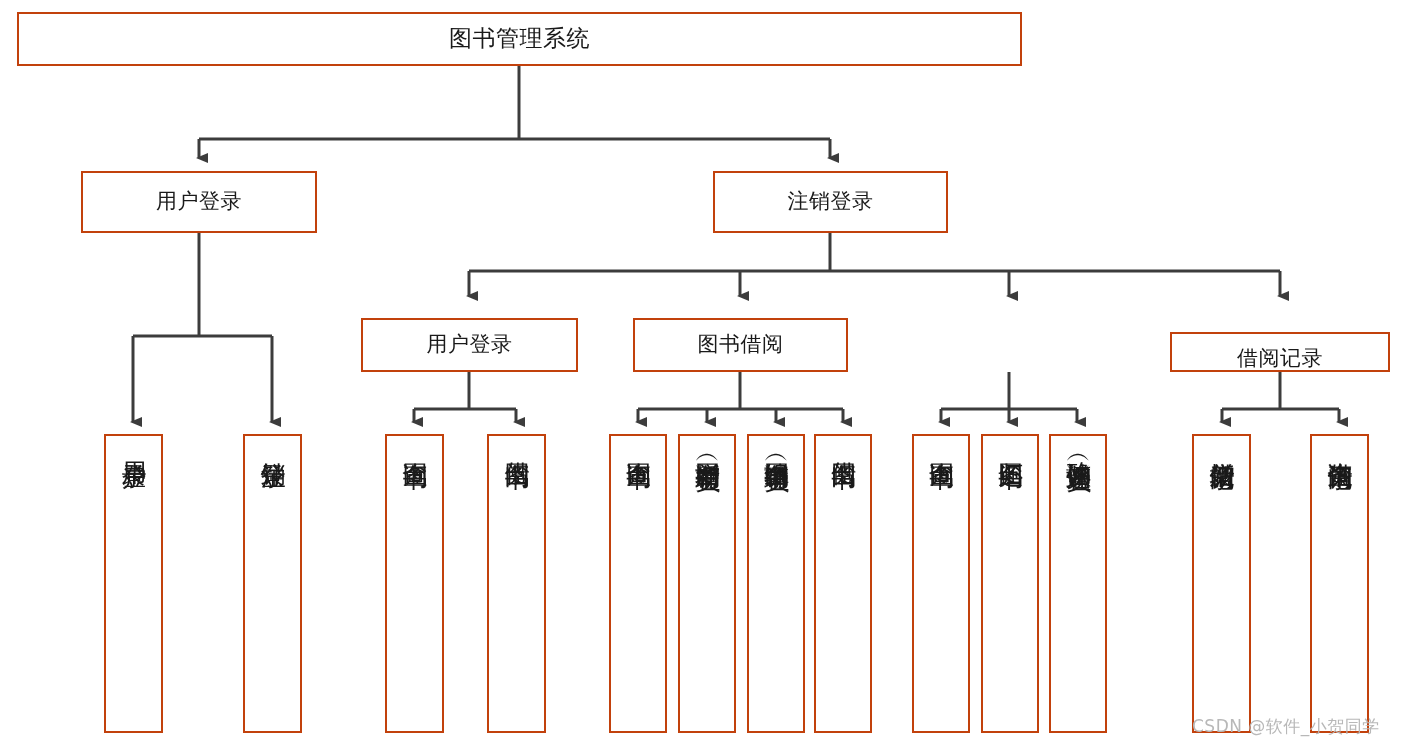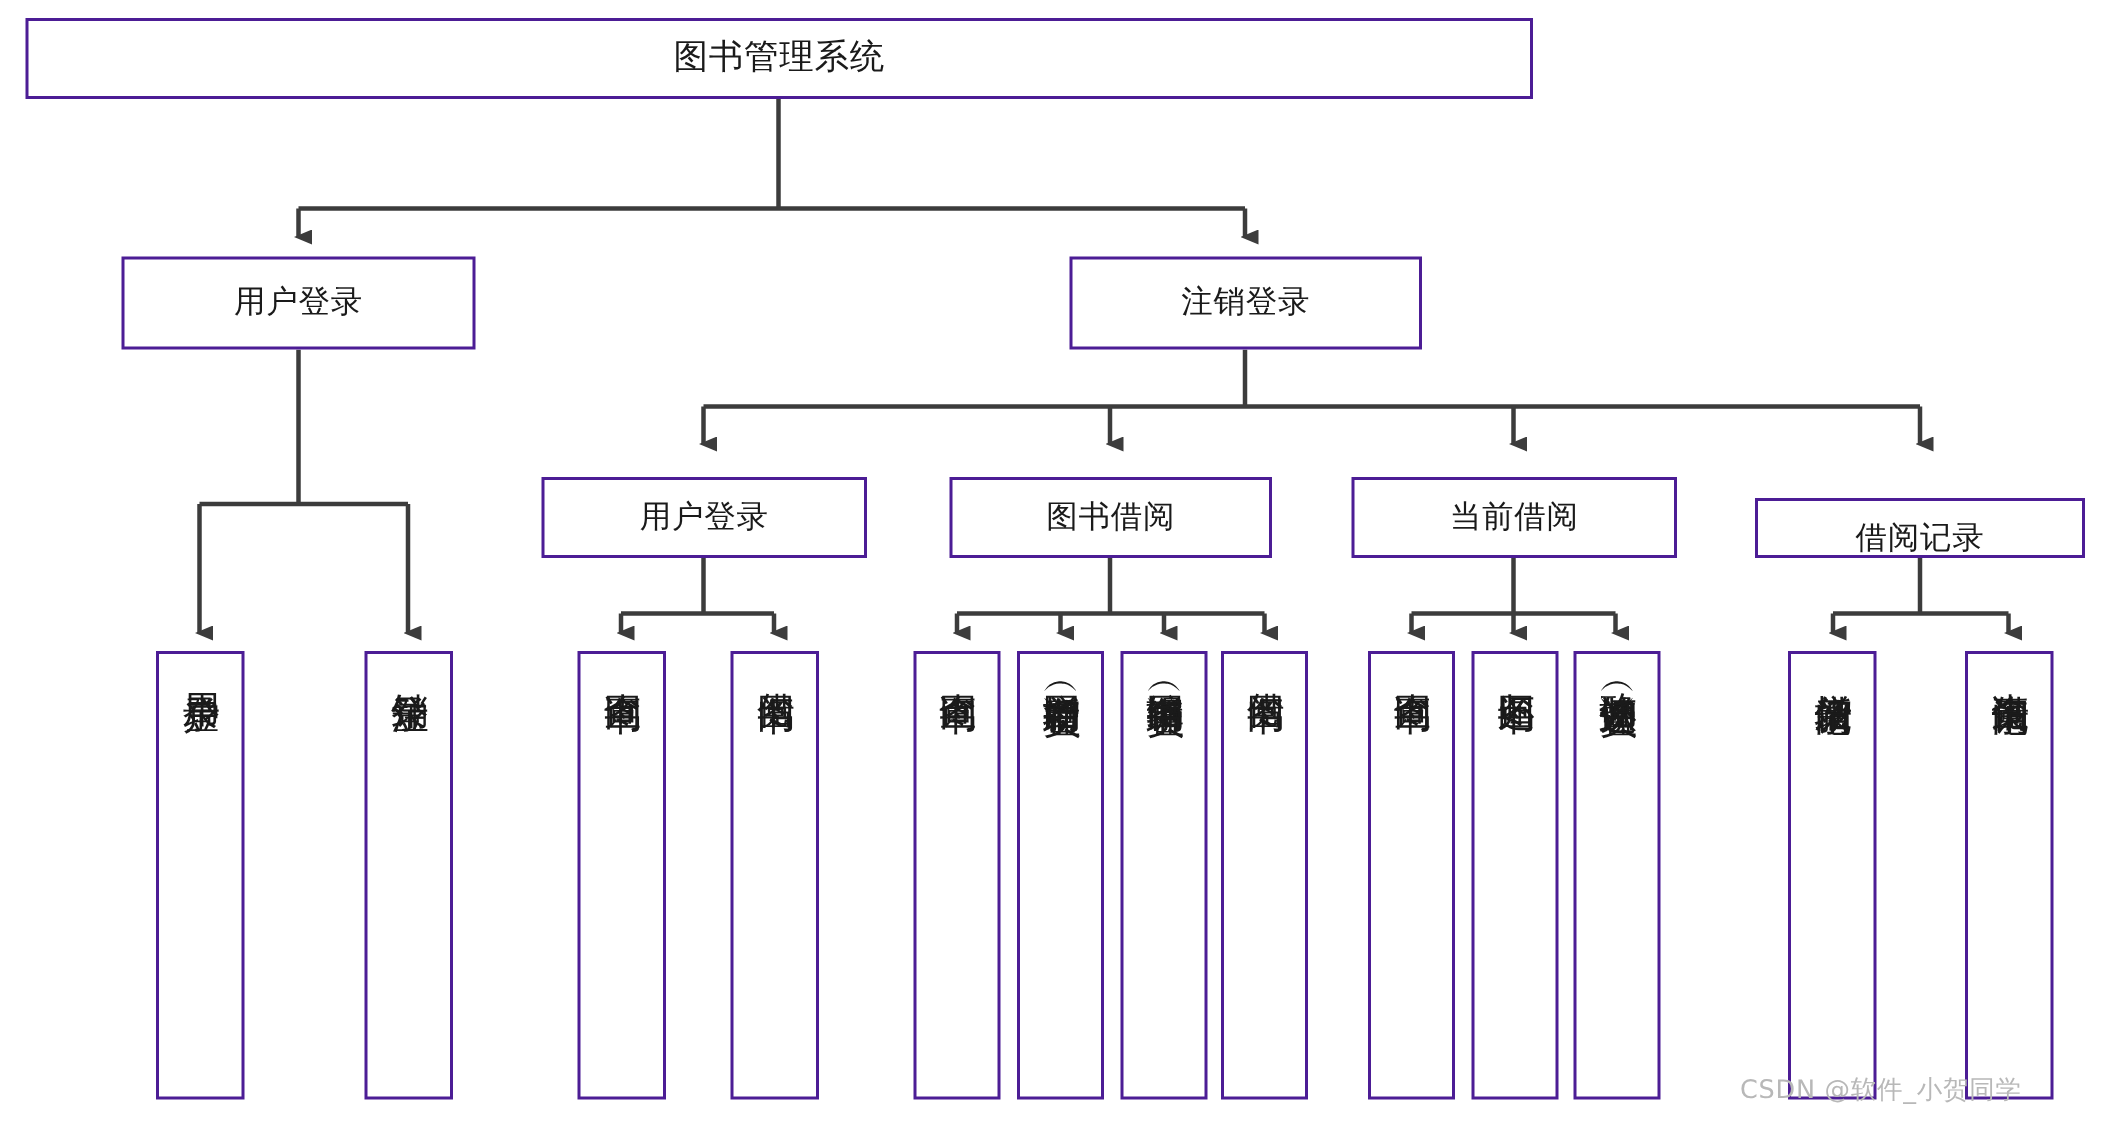--- a/index.html
+++ b/index.html
@@ -20,21 +20,21 @@
   #edges {
     position: absolute;
     left: 0;
     top: 0;
     width: 1405px;
     height: 747px;
   }
   .node {
     position: absolute;
     box-sizing: border-box;
-    border: 2px solid #4c1d95;
+    border: 2px solid #c2410c;
     background: #ffffff;
     display: flex;
     align-items: center;
     justify-content: center;
     color: #1a1a1a;
   }
   .node-h .label {
     font-size: 21px;
     line-height: 1.1;
     letter-spacing: 0.5px;
@@ -136,23 +136,20 @@
   </div>
 
   <div class="node node-h" style="left:361px; top:318px; width:217px; height:54px;">
     <span class="label">用户登录</span>
   </div>
 
   <div class="node node-h" style="left:633px; top:318px; width:215px; height:54px;">
     <span class="label">图书借阅</span>
   </div>
 
-  <div class="node node-h" style="left:901px; top:318px; width:217px; height:54px;">
-    <span class="label">当前借阅</span>
-  </div>
 
   <div class="node node-h" style="left:1170px; top:332px; width:220px; height:40px;align-items:flex-end;">
     <span class="label">借阅记录</span>
   </div>
 
   <div class="node node-v" style="left:104px; top:434px; width:59px; height:299px;">
     <span class="label">用户登录</span>
   </div>
 
   <div class="node node-v" style="left:243px; top:434px; width:59px; height:299px;">
@@ -196,15 +193,15 @@
   </div>
 
   <div class="node node-v" style="left:1192px; top:434px; width:59px; height:299px;">
     <span class="label">新增借阅记录</span>
   </div>
 
   <div class="node node-v" style="left:1310px; top:434px; width:59px; height:299px;">
     <span class="label">查询借阅记录</span>
   </div>
 
-  <div class="watermark" style="left:1160px; top:715px;">CSDN @软件_小贺同学</div>
+  <div class="watermark" style="left:1192px; top:715px;">CSDN @软件_小贺同学</div>
 
 </div>
 
 </body></html>

